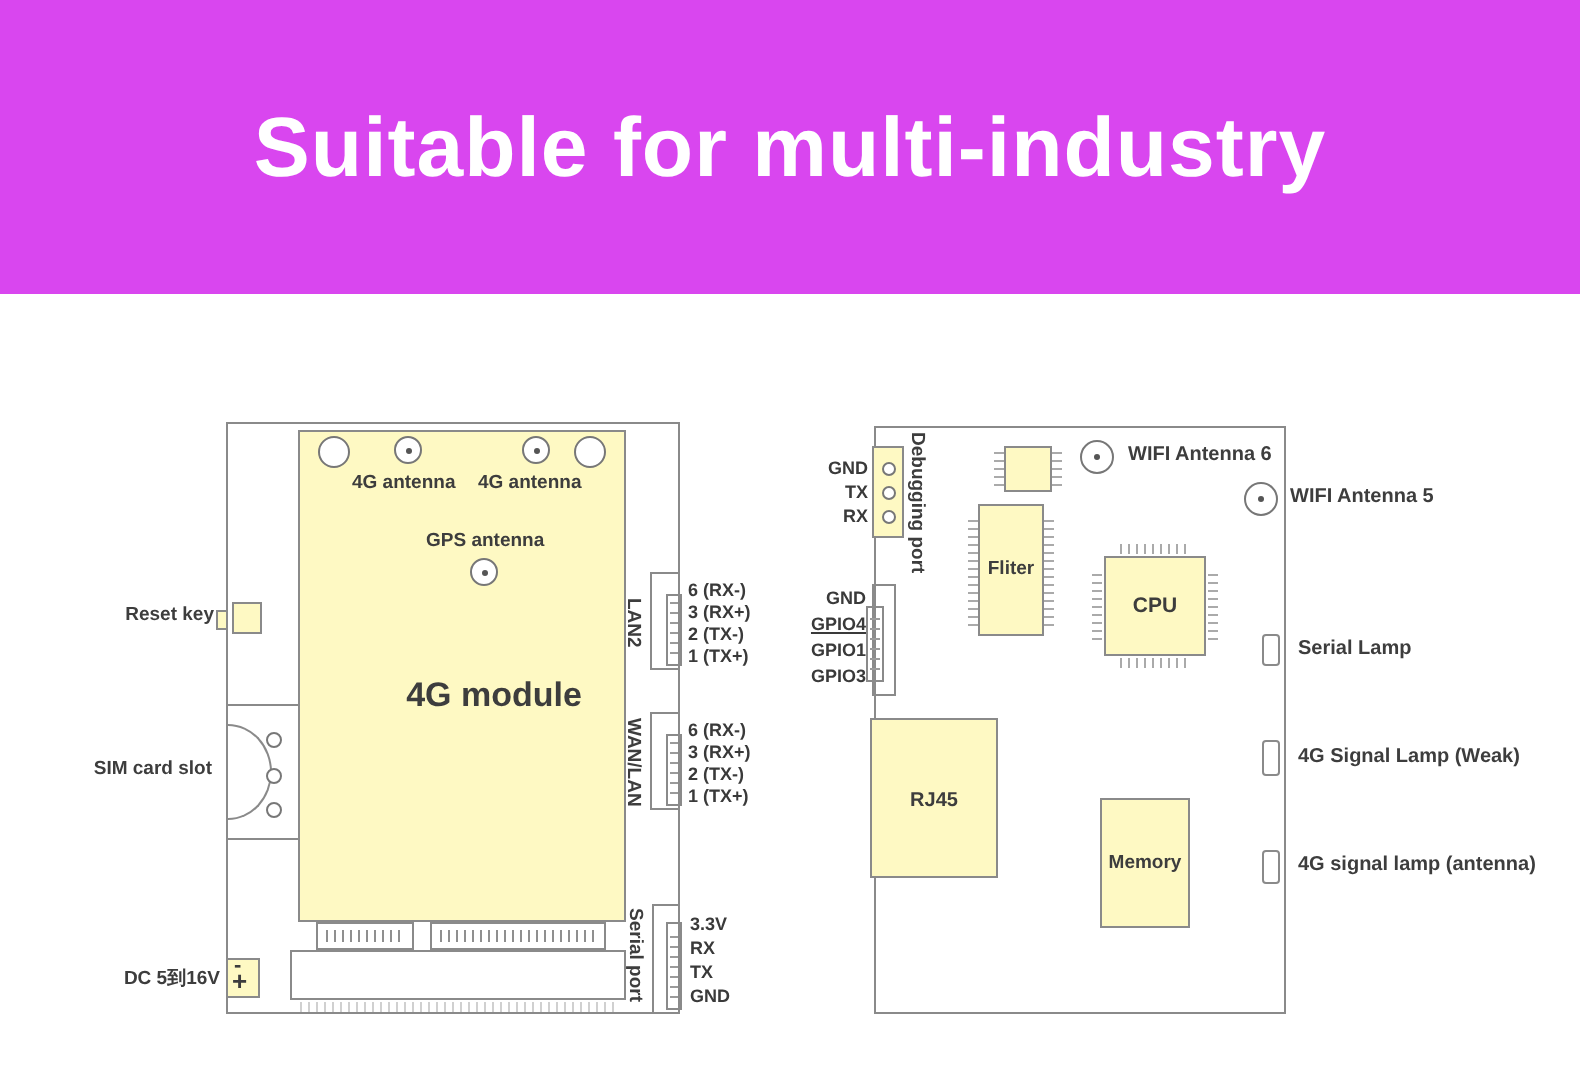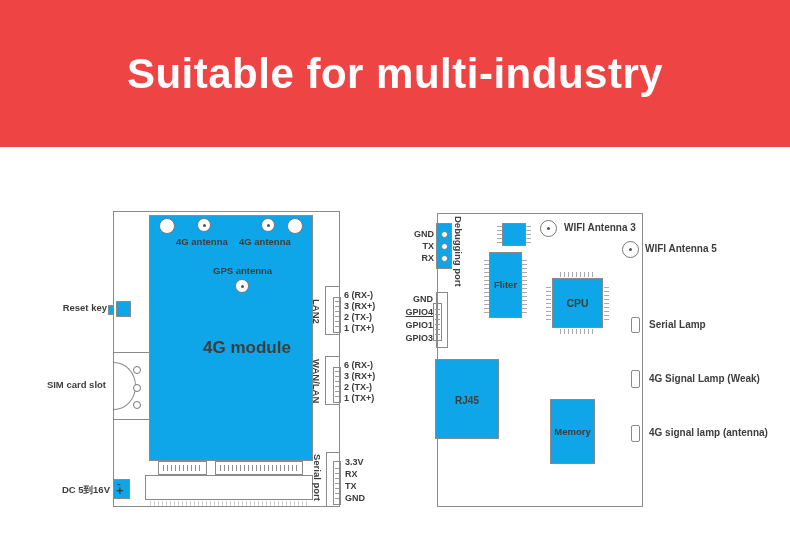--- a/index.html
+++ b/index.html
@@ -1,22 +1,22 @@
 <!DOCTYPE html>
 <html><head>
 <meta charset="utf-8">
 <style>
   html,body{margin:0;padding:0;}
   body{width:790px;height:541px;position:relative;background:#ffffff;
        font-family:"Liberation Sans",sans-serif;overflow:hidden;}
   .abs{position:absolute;}
-  .banner{left:0;top:0;width:790px;height:147px;background:#ef4444;
+  .banner{left:0;top:0;width:790px;height:147px;background:#d946ef;
           display:flex;align-items:center;justify-content:center;}
   .banner h1{margin:0;color:#fff;font-size:42px;font-weight:bold;letter-spacing:0.5px;}
-  .box{position:absolute;border:1px solid #8a8a8a;background:#0ea5e9;box-sizing:border-box;}
+  .box{position:absolute;border:1px solid #8a8a8a;background:#fef9c3;box-sizing:border-box;}
   .nofill{background:transparent;}
   .lbl{position:absolute;color:#3d3d3d;font-weight:bold;font-size:9.5px;
        white-space:nowrap;line-height:10px;}
   .pinlist div{font-size:9px;color:#3a3a3a;font-weight:bold;white-space:nowrap;}
   .rt{text-align:right;}
   .vtext{position:absolute;writing-mode:vertical-rl;color:#3d3d3d;font-weight:bold;
          font-size:9.5px;display:flex;align-items:center;justify-content:center;
          white-space:nowrap;}
   .circ{position:absolute;border:1px solid #777;border-radius:50%;box-sizing:border-box;
         background:#fff;}
@@ -149,21 +149,21 @@
 
   <div class="ticks-h" style="left:560px;top:272px;width:36px;"></div>
   <div class="ticks-h" style="left:560px;top:329px;width:36px;"></div>
   <div class="ticks-v" style="left:546px;top:286px;height:34px;"></div>
   <div class="ticks-v" style="left:604px;top:286px;height:34px;"></div>
   <div class="box ctr" style="left:552px;top:278px;width:51px;height:50px;">
     <span class="lbl" style="position:static;font-size:10.5px;">CPU</span>
   </div>
 
   <div class="circ dot" style="left:540px;top:220px;width:17px;height:17px;"></div>
-  <span class="lbl" style="left:564px;top:223px;font-size:10px;">WIFI Antenna 3</span>
+  <span class="lbl" style="left:564px;top:223px;font-size:10px;">WIFI Antenna 6</span>
   <div class="circ dot" style="left:622px;top:241px;width:17px;height:17px;"></div>
   <span class="lbl" style="left:645px;top:244px;font-size:10px;">WIFI Antenna 5</span>
 
   <div class="lamp" style="left:631px;top:317px;height:16px;"></div>
   <span class="lbl" style="left:649px;top:320px;font-size:10px;">Serial Lamp</span>
 
   <div class="box" style="left:435px;top:359px;width:64px;height:80px;">
     <div class="lbl" style="left:0;top:36px;width:62px;text-align:center;font-size:10px;">RJ45</div>
   </div>
 

